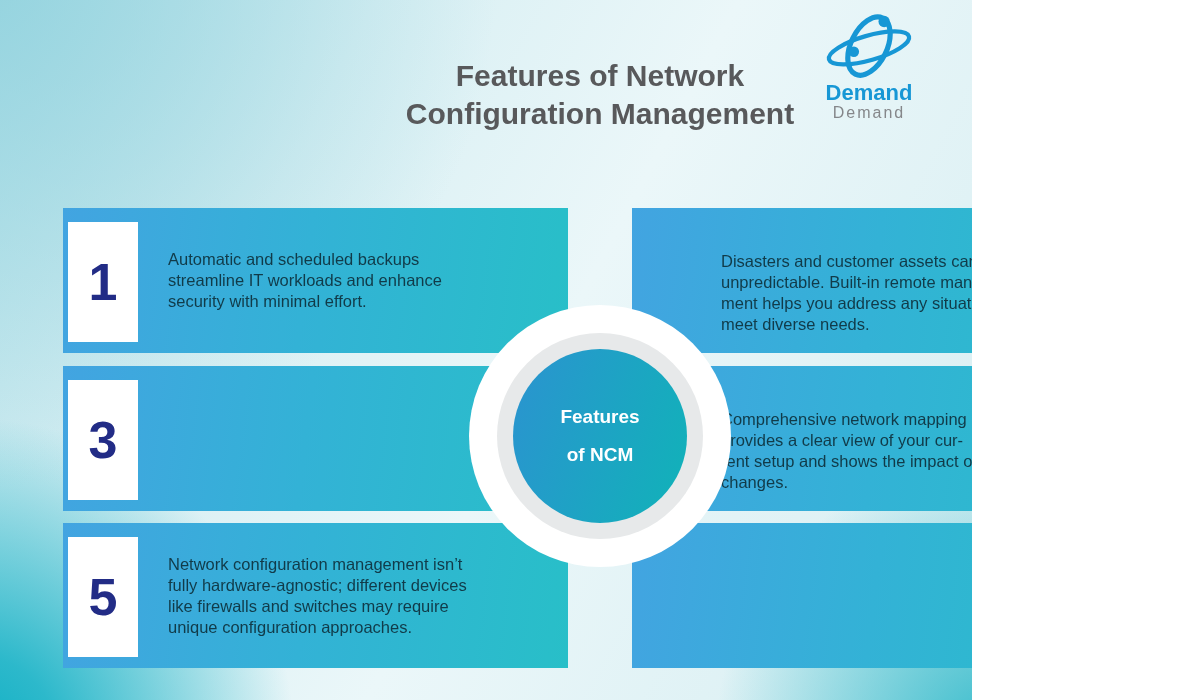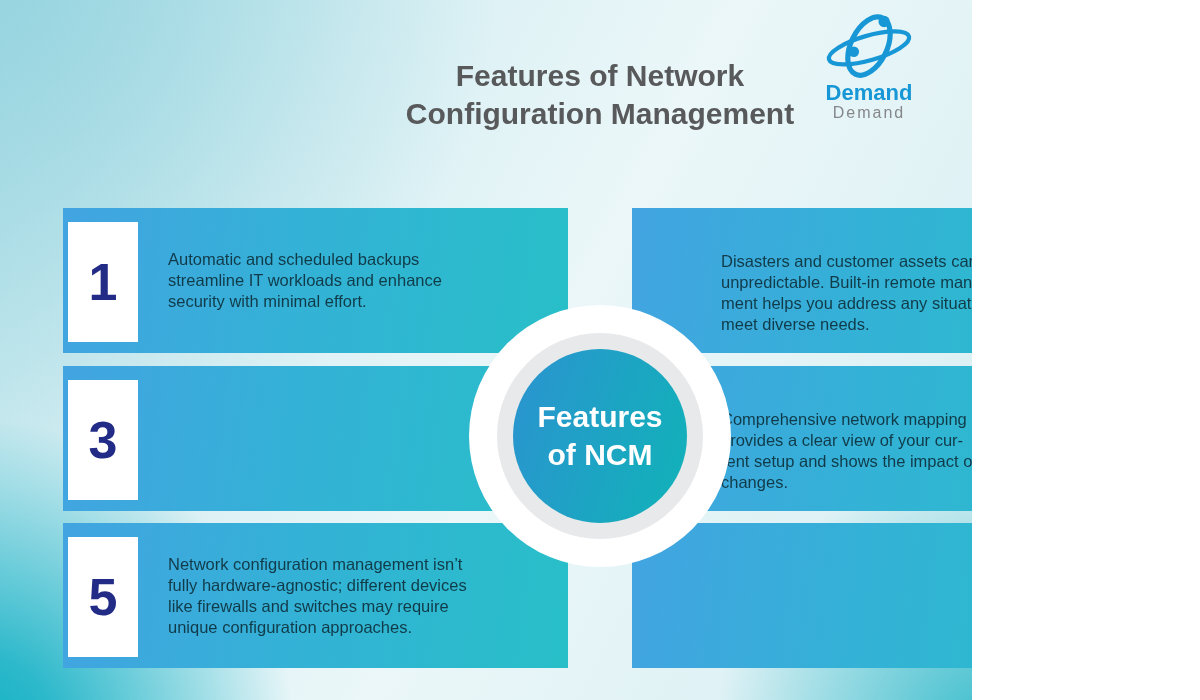--- a/index.html
+++ b/index.html
@@ -61,21 +61,21 @@
   }
   .badge-gray {
     position: absolute; left: 28px; top: 28px; width: 206px; height: 206px;
     background: #e7e9ea; border-radius: 50%;
   }
   .badge-inner {
     position: absolute; left: 44px; top: 44px; width: 174px; height: 174px;
     border-radius: 50%;
     background: linear-gradient(108deg, #2b93d0 0%, #10b3b8 100%);
     display: flex; align-items: center; justify-content: center;
-    color: #ffffff; font-weight: bold; font-size: 30px; line-height: 38px;
+    color: #ffffff; font-weight: bold; font-size: 19px; line-height: 38px;
     text-align: center; white-space: pre-line;
   }
 </style>
 </head>
 <body>
 
 <div class="canvas">
 
   <h1 class="title">Features of Network
 Configuration Management</h1>

